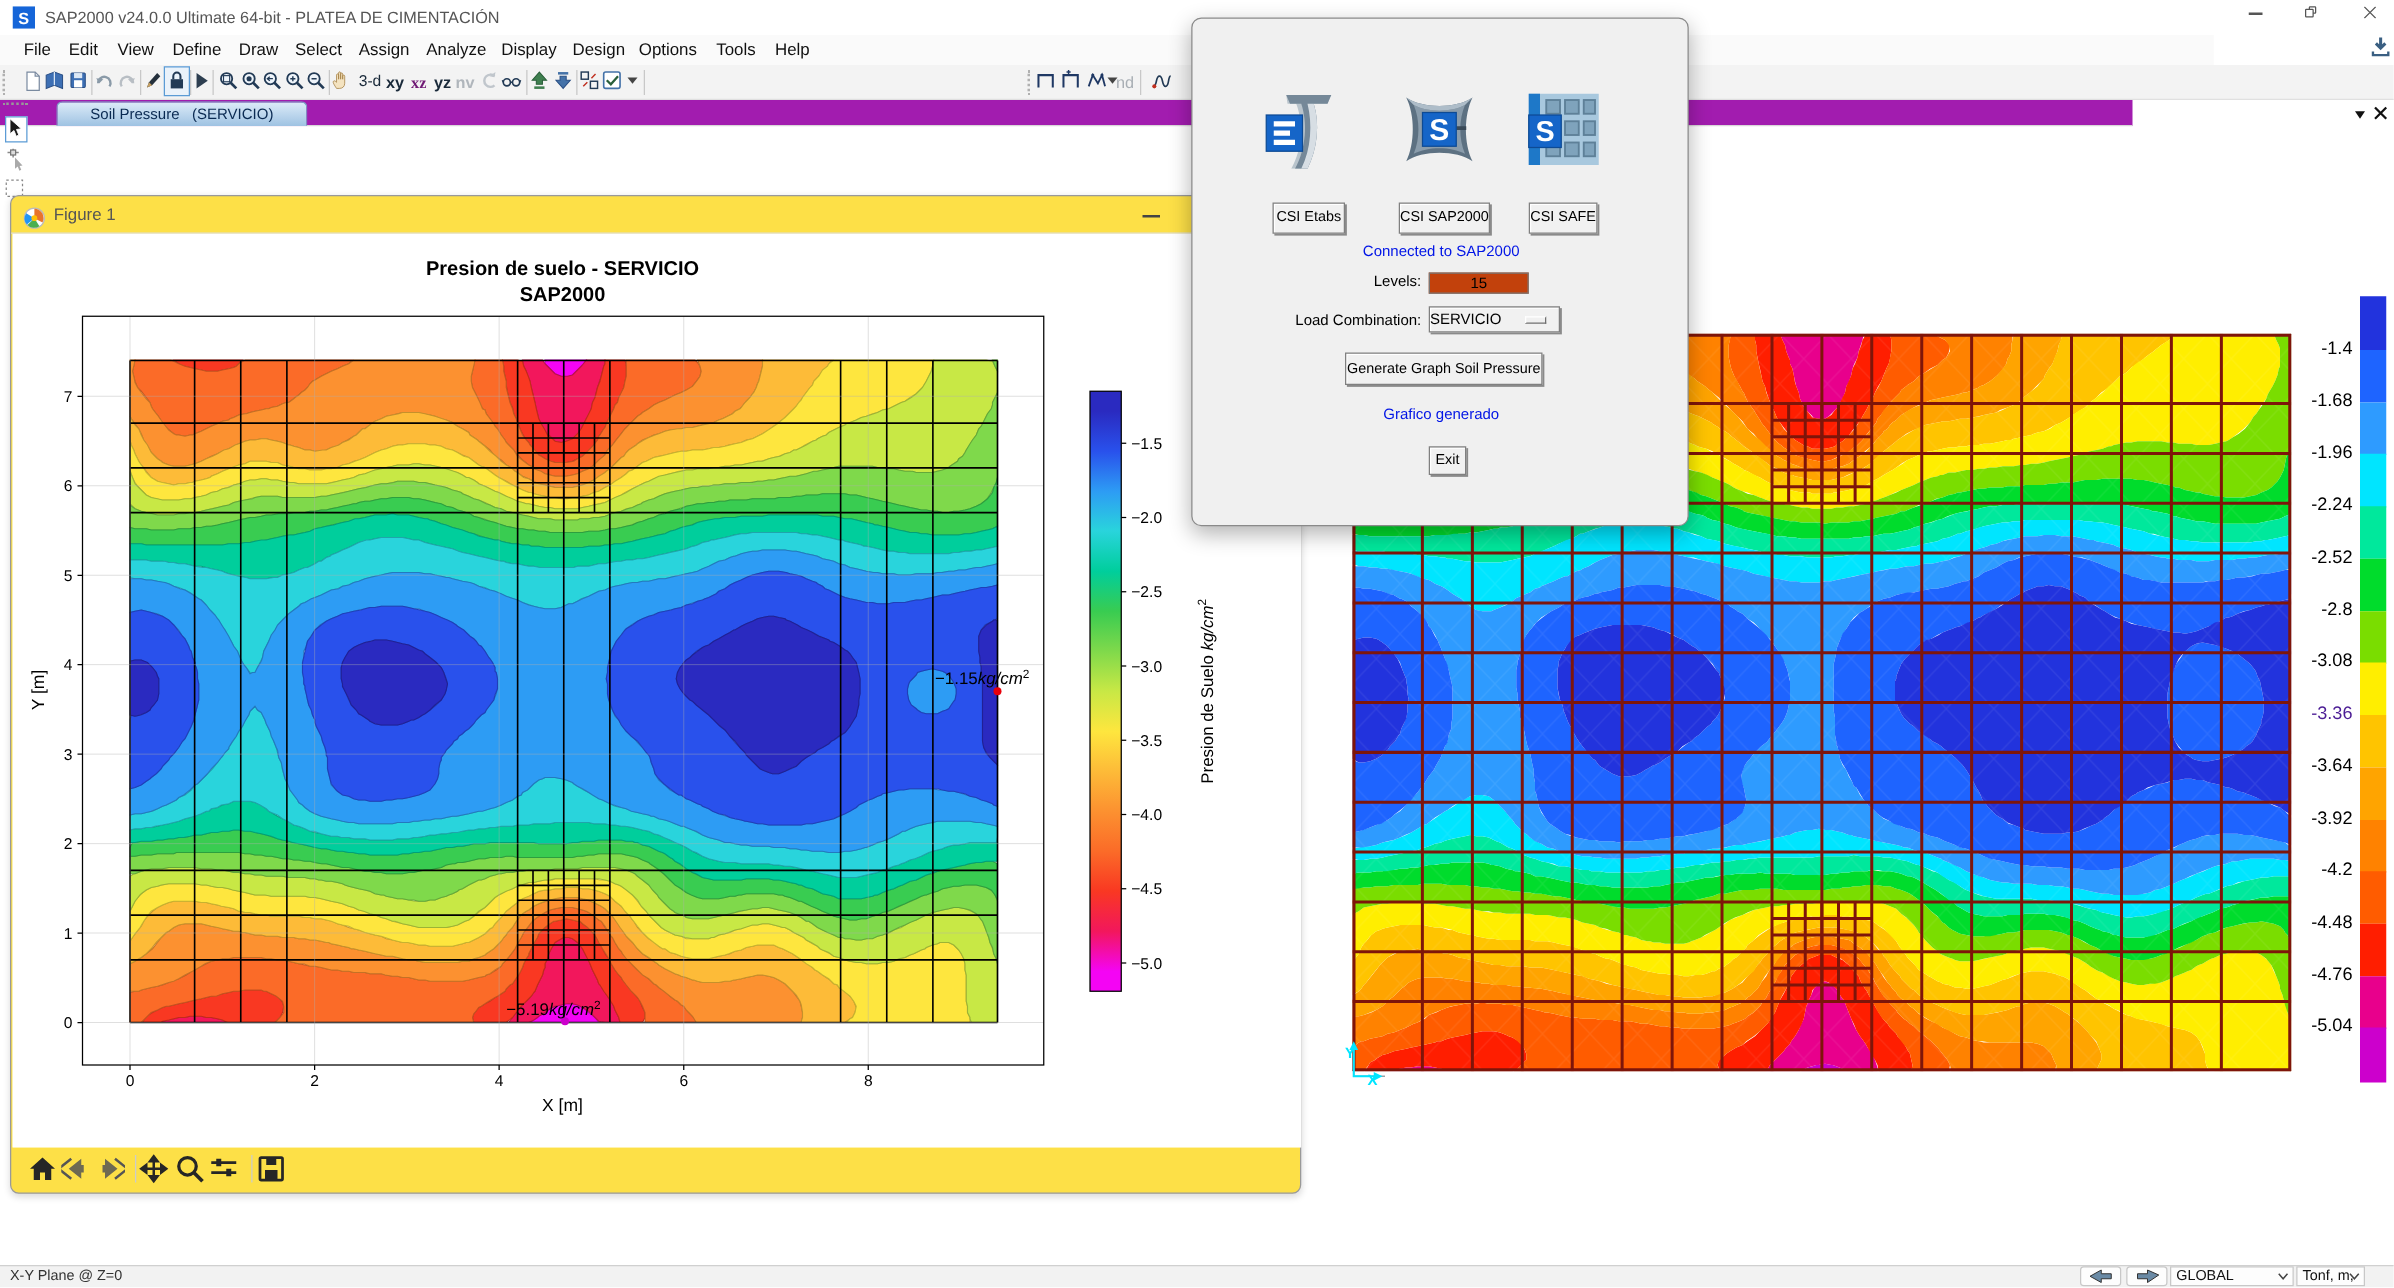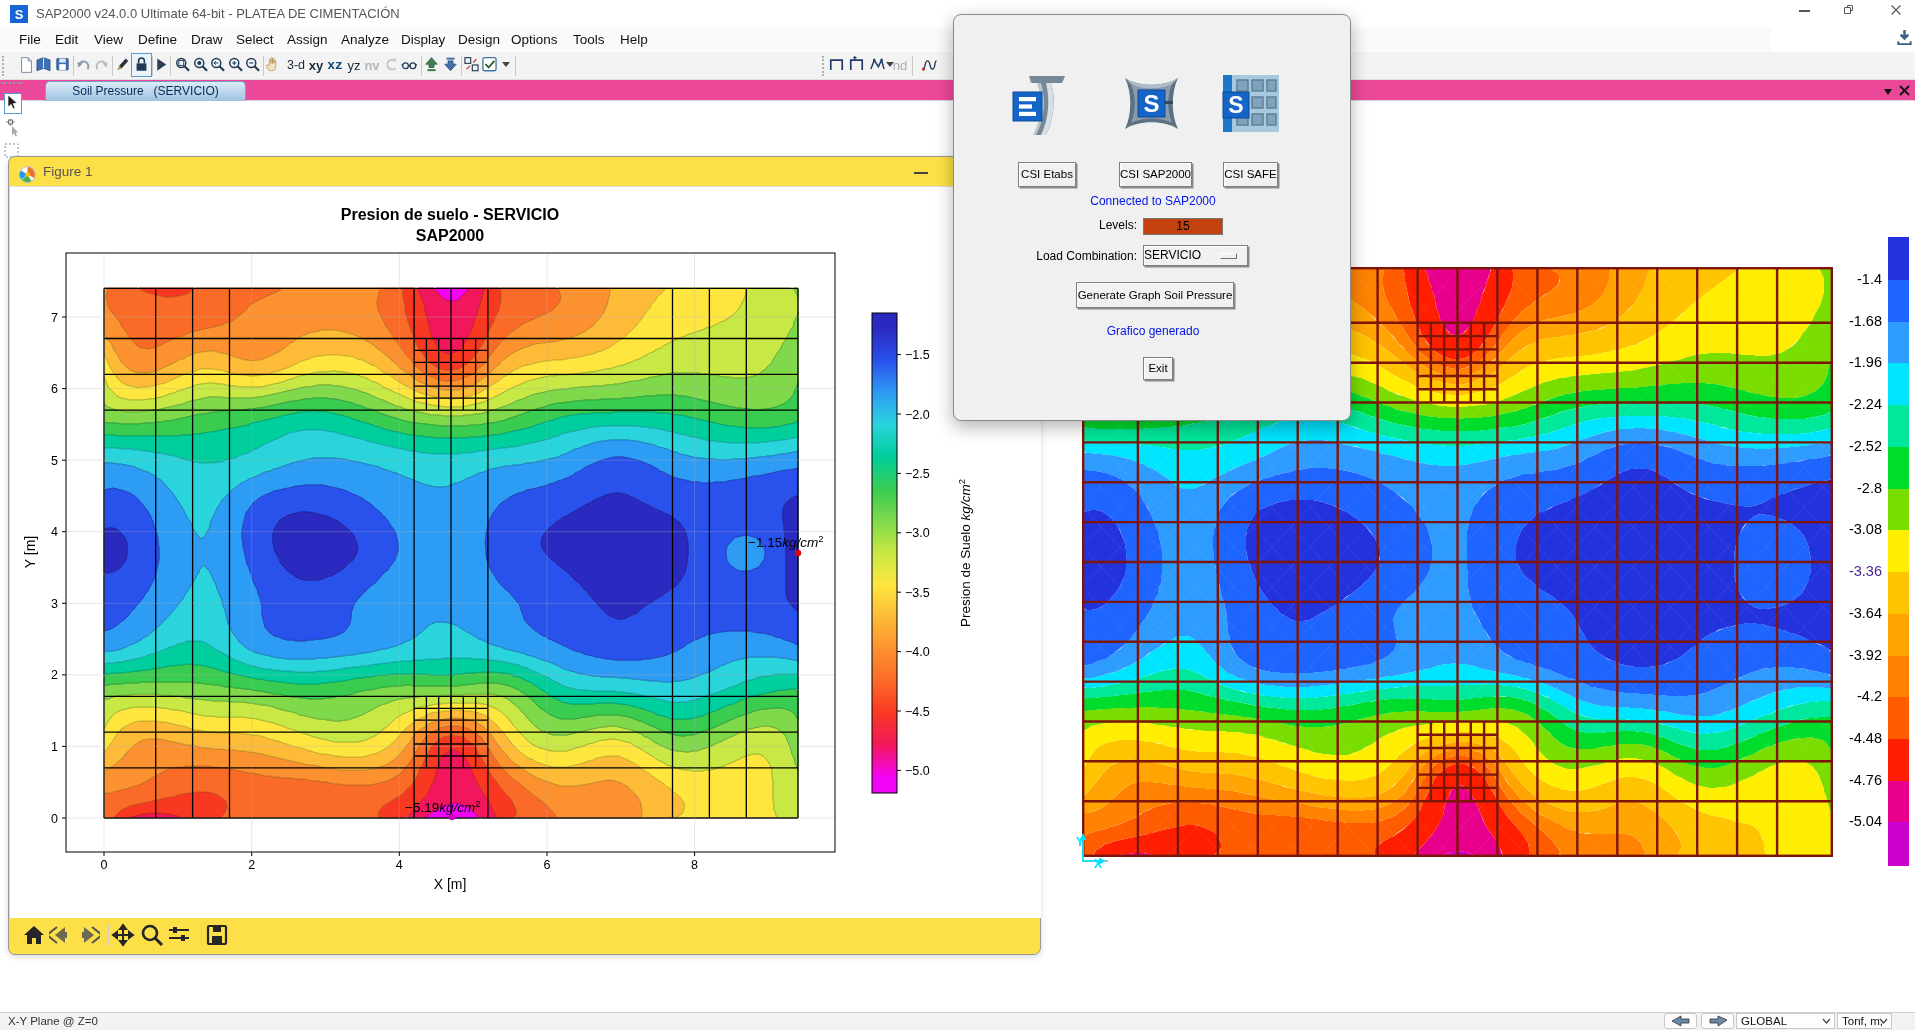--- a/index.html
+++ b/index.html
@@ -1,20 +1,20 @@
 <!DOCTYPE html>
 <html><head><meta charset="utf-8"><style>
 *{margin:0;padding:0;box-sizing:border-box}
 html,body{width:1915px;height:1030px;overflow:hidden;font-family:"Liberation Sans",sans-serif;background:#fff;position:relative}
 .abs{position:absolute}
 .titlebar{left:0;top:0;width:1915px;height:28px;background:#fff}
 .menubar{left:0;top:28px;width:1771px;height:24px;background:#fafafa}
 .menubar span{position:absolute;top:4px;font-size:13.5px;color:#111}
 .toolbar{left:0;top:52px;width:1915px;height:28px;background:#f3f3f3;border-bottom:1px solid #e0e0e0}
-.tabrow{left:0;top:80px;width:1915px;height:21px;background:#ec4899;border-bottom:1px solid #d8d8d8}
+.tabrow{left:0;top:80px;width:1706px;height:21px;background:#a21caf;border-bottom:1px solid #d8d8d8}
 .tab{position:absolute;left:45px;top:1px;width:201px;height:20px;background:linear-gradient(#dcebf8,#9ec2e2);border:1px solid #7aa0c4;border-bottom:none;border-radius:5px 5px 0 0;text-align:center;font-size:12px;color:#0a2a52;line-height:19px}
 .canvas{left:0;top:101px;width:1915px;height:911px;background:#fff}
 .figwin{left:8px;top:156px;width:1033px;height:799px;background:#fde047;border:1px solid #999;border-radius:7px;box-shadow:0 2px 6px rgba(0,0,0,.15)}
 .figtitle{position:absolute;left:0;top:0;width:100%;height:30px;border-bottom:1px solid #ddd;font-size:13.5px;color:#555;line-height:30px}
 .figcontent{position:absolute;left:1px;top:30px;width:1031px;height:731px;background:#fff;overflow:hidden}
 .figtools{position:absolute;left:0;bottom:0;width:100%;height:38px}
 .dialog{left:953px;top:14px;width:398px;height:407px;background:#f0f0f0;border:1px solid #8a8a8a;border-radius:8px;box-shadow:0 6px 18px rgba(0,0,0,.3)}
 .dlgtitle{position:absolute;left:0;top:0;width:100%;height:31px;background:#f7f7f7;border-bottom:1px solid #ececec;border-radius:8px 8px 0 0;font-size:13px;color:#111}
 .btn3d{position:absolute;background:#f1f1f1;border:1px solid #808080;box-shadow:inset 1px 1px 0 #fff,1.5px 1.5px 0 #8a8a8a;font-size:11.5px;color:#000;text-align:center;white-space:nowrap}
 .blue{color:#0014e6;font-weight:normal;font-size:12px}
@@ -121,22 +121,22 @@
       <circle cx="8.5" cy="8.5" r="5.5" fill="#eef4fa" stroke="#223a55" stroke-width="1.8"></circle>
       <path d="M12.5 12.5L18 18" stroke="#223a55" stroke-width="2.6"></path>
       <path d="M6 8.5h5" stroke="#223a55" stroke-width="1.4" fill="none"></path>
     </svg>
     <div style="position:absolute;left:263px;top:4px;width:1px;height:20px;background:#c8c8c8"></div>
     <svg style="position:absolute;left:264px;top:4px" width="17" height="18" viewBox="0 0 20 22">
       <path d="M6 18c-2-3-4-6-3-7s2 0 3 1V5c0-1.6 2-1.6 2 0v4-6c0-1.6 2-1.6 2 0v6-5c0-1.5 2-1.5 2 0v5-3c0-1.4 2-1.4 2 0v7c0 3-2 5-5 5z" fill="#f4e3c0" stroke="#a8854a" stroke-width="0.8"></path>
     </svg>
     <div style="position:absolute;left:281px;top:6px;width:30px;text-align:center;font-size:12.5px;color:#1a2a3a;font-family:Liberation Sans">3-d</div>
     <div style="position:absolute;left:303px;top:6px;width:26px;text-align:center;font-size:13px;font-weight:bold;color:#1a2a3a;font-family:Liberation Sans">xy</div>
-    <div style="position:absolute;left:322px;top:6px;width:26px;text-align:center;font-size:13px;font-weight:bold;color:#0c4a6e;font-family:Liberation Mono, monospace">xz</div>
-    <div style="position:absolute;left:341px;top:6px;width:26px;text-align:center;font-size:13px;font-weight:normal;color:#1a2a3a;font-family:Liberation Sans">yz</div>
+    <div style="position:absolute;left:322px;top:6px;width:26px;text-align:center;font-size:13px;font-weight:bold;color:#701a75;font-family:Liberation Serif, serif">xz</div>
+    <div style="position:absolute;left:341px;top:6px;width:26px;text-align:center;font-size:13px;font-weight:bold;color:#1a2a3a;font-family:Liberation Sans">yz</div>
     <div style="position:absolute;left:359px;top:6px;width:26px;text-align:center;font-size:13px;font-weight:bold;color:#b0b6bc;font-family:Liberation Sans">nv</div>
     <svg style="position:absolute;left:383px;top:4px" width="17" height="18" viewBox="0 0 20 22">
       <path d="M15 15a6 6 0 1 1 0-9" fill="none" stroke="#c0c6cc" stroke-width="2.4"></path>
       <path d="M16 2l-1 5-5-1z" fill="#c0c6cc"></path>
     </svg>
     <svg style="position:absolute;left:401px;top:4px" width="18" height="18" viewBox="0 0 22 22">
       <circle cx="5.5" cy="12" r="3.5" fill="none" stroke="#223a55" stroke-width="1.6"></circle>
       <circle cx="14.5" cy="12" r="3.5" fill="none" stroke="#223a55" stroke-width="1.6"></circle>
       <path d="M9 12h2M2 12l-1-2M18 12l1-2" stroke="#223a55" stroke-width="1.4"></path>
     </svg>

